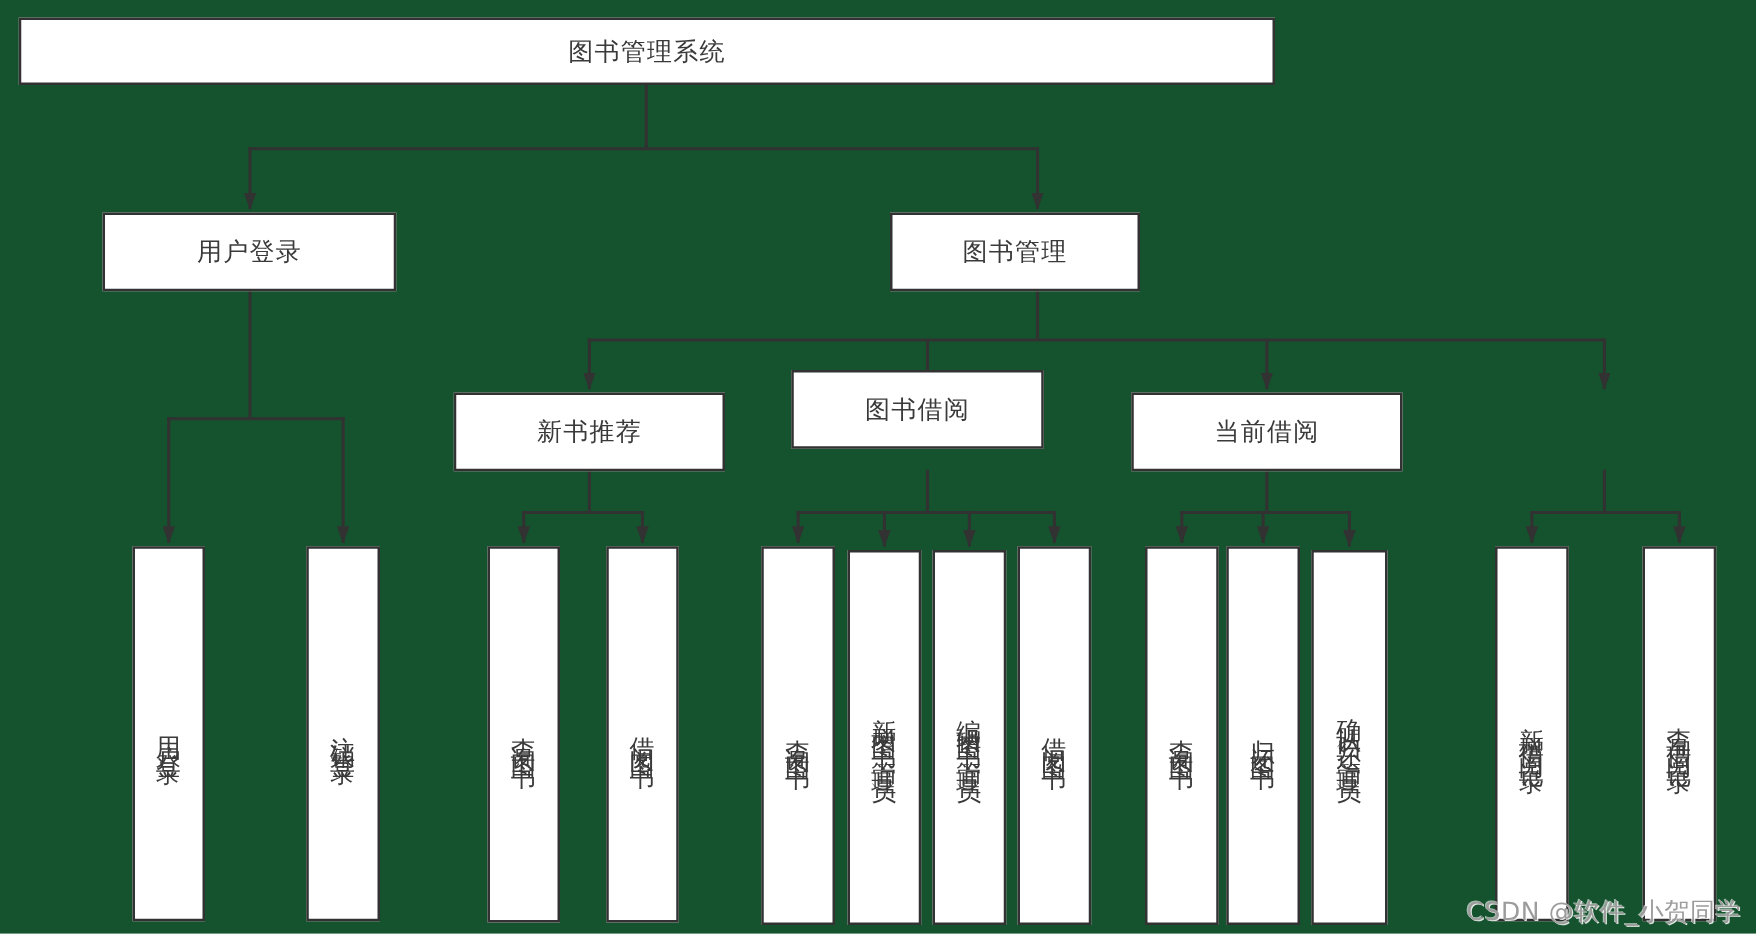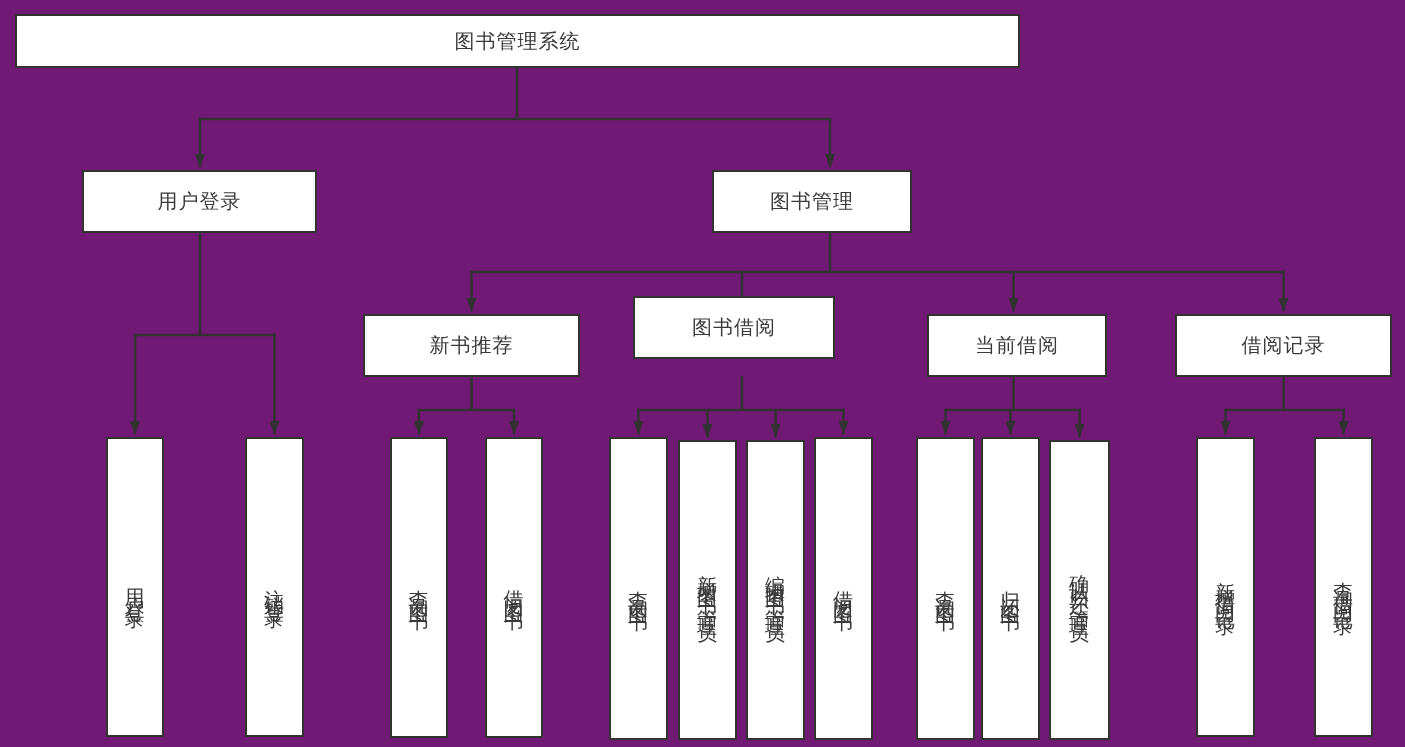--- a/index.html
+++ b/index.html
@@ -4,21 +4,21 @@
 <style>
   html, body {
     margin: 0;
     padding: 0;
     background: #ffffff;
   }
   #canvas {
     position: relative;
     width: 1405px;
     height: 747px;
-    background: #701a75;
+    background: #14532d;
     overflow: hidden;
     font-family: "DejaVu Sans", "Liberation Sans", sans-serif;
   }
   #connectors {
     position: absolute;
     left: 0;
     top: 0;
     width: 1405px;
     height: 747px;
     z-index: 1;
@@ -128,25 +128,22 @@
   <div class="node" style="left:712px; top:170px; width:200px; height:63px;">
     <span>图书管理</span>
   </div>
 
   <div class="node" style="left:363px; top:314px; width:217px; height:63px;align-items:center;">
     <span>新书推荐</span>
   </div>
   <div class="node" style="left:633px; top:296px; width:202px; height:63px;">
     <span>图书借阅</span>
   </div>
-  <div class="node" style="left:927px; top:314px; width:180px; height:63px;text-align:center;">
+  <div class="node" style="left:905px; top:314px; width:217px; height:63px;text-align:center;">
     <span>当前借阅</span>
-  </div>
-  <div class="node" style="left:1175px; top:314px; width:217px; height:63px;">
-    <span>借阅记录</span>
   </div>
 
   <div class="node v" style="left:106px; top:437px; width:58px; height:300px;">
     <span>用户登录</span>
   </div>
   <div class="node v" style="left:245px; top:437px; width:59px; height:300px;">
     <span>注销登录</span>
   </div>
 
   <div class="node v" style="left:390px; top:437px; width:58px; height:301px;">
@@ -179,14 +176,15 @@
     <span>确认归还（管理员）</span>
   </div>
 
   <div class="node v" style="left:1196px; top:437px; width:59px; height:300px;">
     <span>新增借阅记录</span>
   </div>
   <div class="node v" style="left:1314px; top:437px; width:59px; height:300px;">
     <span>查询借阅记录</span>
   </div>
 
+  <div class="watermark">CSDN @软件_小贺同学</div>
 
 </div>
 
 </body></html>

